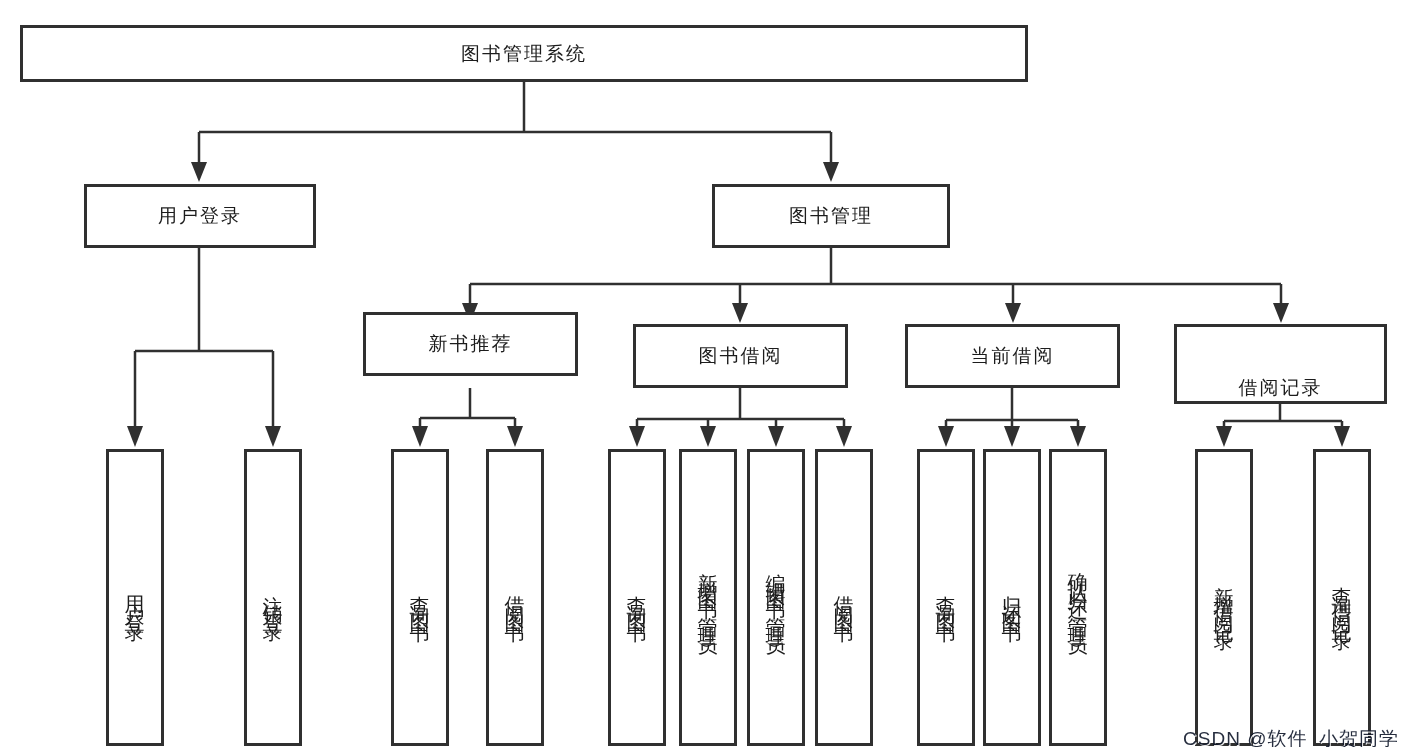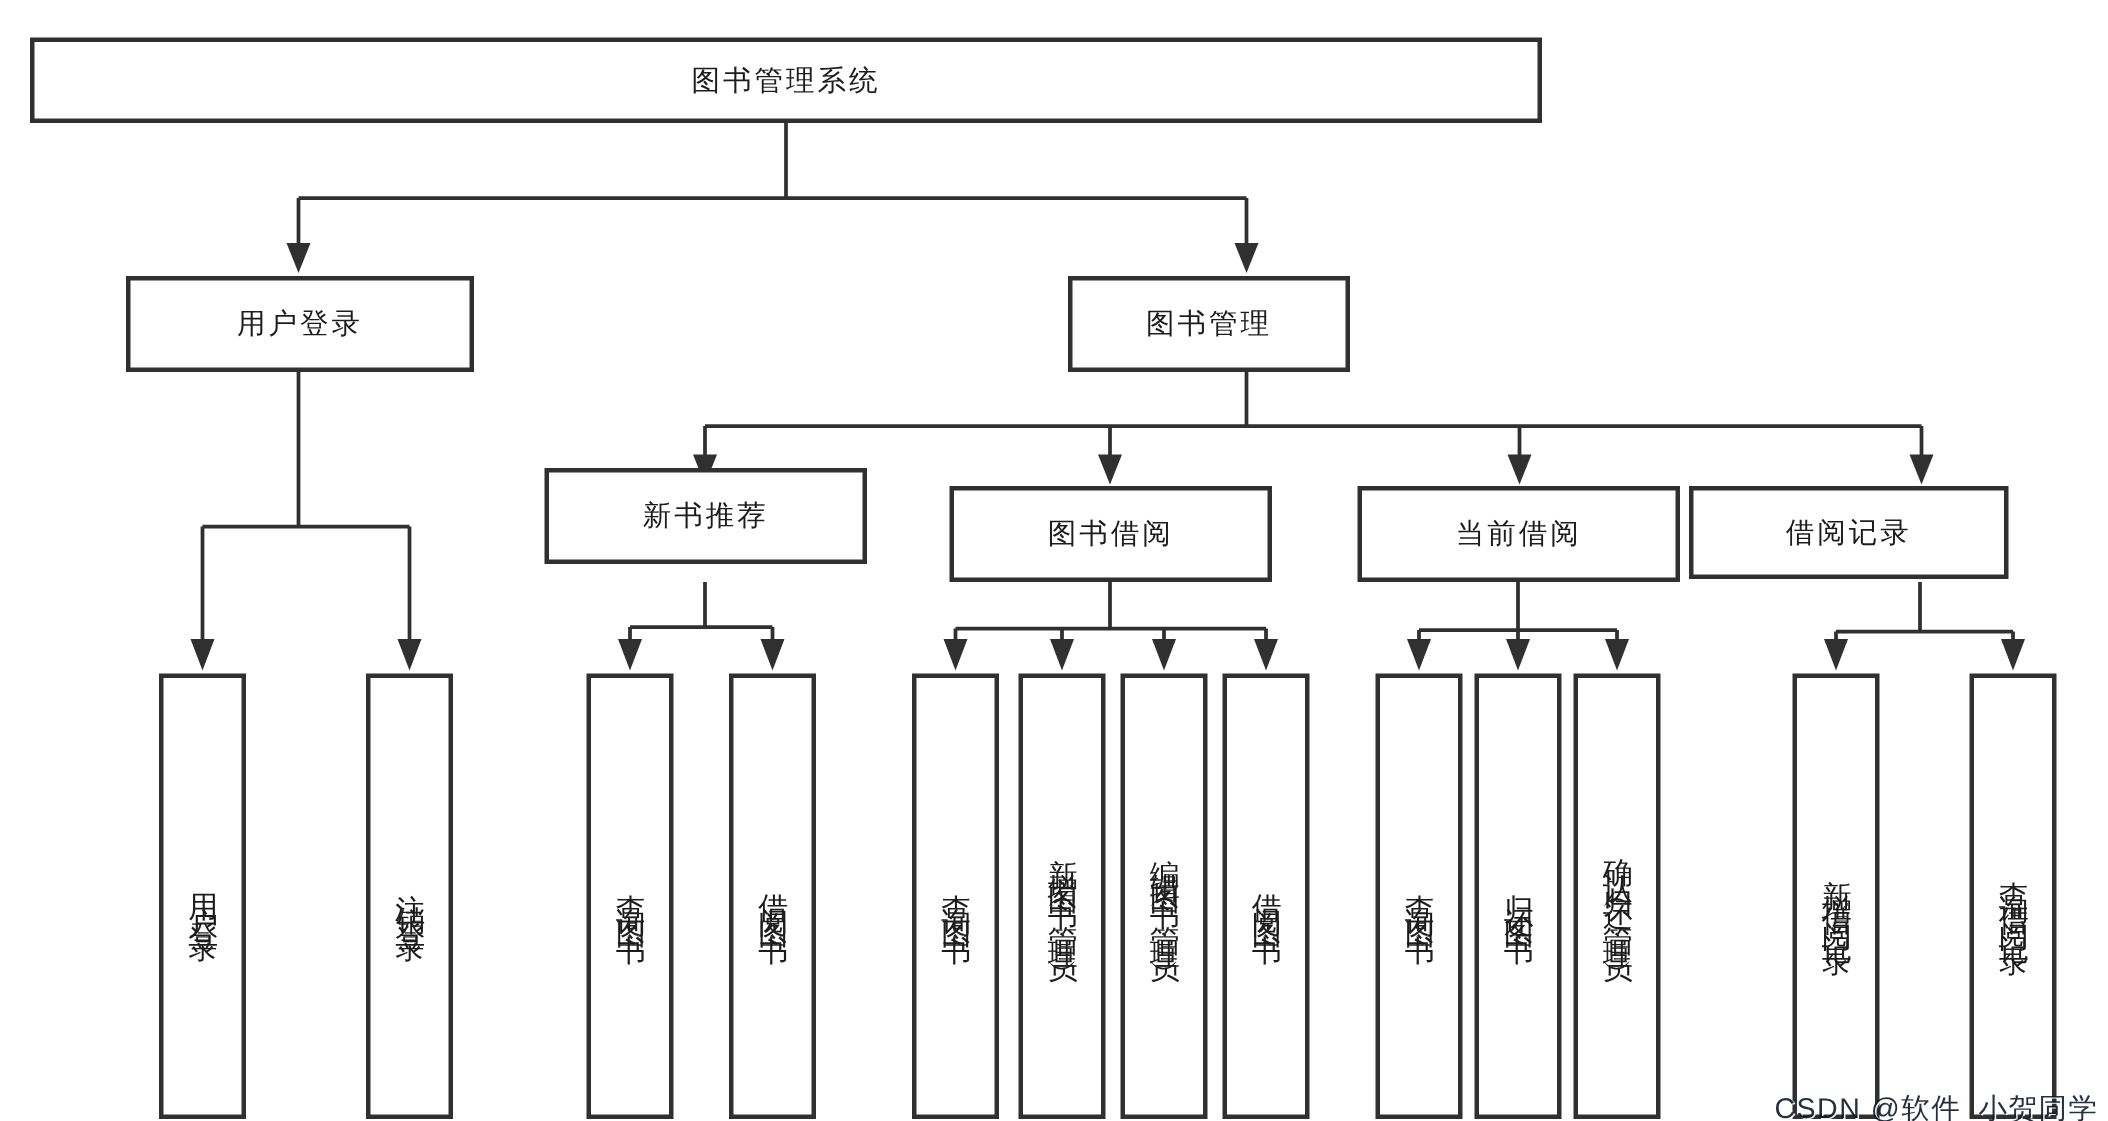--- a/index.html
+++ b/index.html
@@ -131,34 +131,34 @@
     </g>
   </svg>
 
   <div class="hbox" style="left:20px; top:13px; width:1008px; height:57px;">
     <span class="lbl">图书管理系统</span>
   </div>
 
   <div class="hbox" style="left:84px; top:172px; width:232px; height:64px;">
     <span class="lbl">用户登录</span>
   </div>
-  <div class="hbox" style="left:712px; top:172px; width:188px; height:64px;">
+  <div class="hbox" style="left:712px; top:172px; width:238px; height:64px;">
     <span class="lbl">图书管理</span>
   </div>
 
   <div class="hbox" style="left:363px; top:300px; width:215px; height:64px;">
     <span class="lbl">新书推荐</span>
   </div>
   <div class="hbox" style="left:905px; top:312px; width:215px; height:64px;">
     <span class="lbl">当前借阅</span>
   </div>
   <div class="hbox" style="left:633px; top:312px; width:215px; height:64px;">
     <span class="lbl">图书借阅</span>
   </div>
-  <div class="hbox" style="left:1126px; top:312px; width:213px; height:62px;">
+  <div class="hbox" style="left:1174px; top:312px; width:213px; height:80px;align-items:flex-end;">
     <span class="lbl">借阅记录</span>
   </div>
 
   <div class="vbox" style="left:106px;">
     <span class="lbl">用户登录</span>
   </div>
   <div class="vbox" style="left:244px;">
     <span class="lbl">注销登录</span>
   </div>
 

